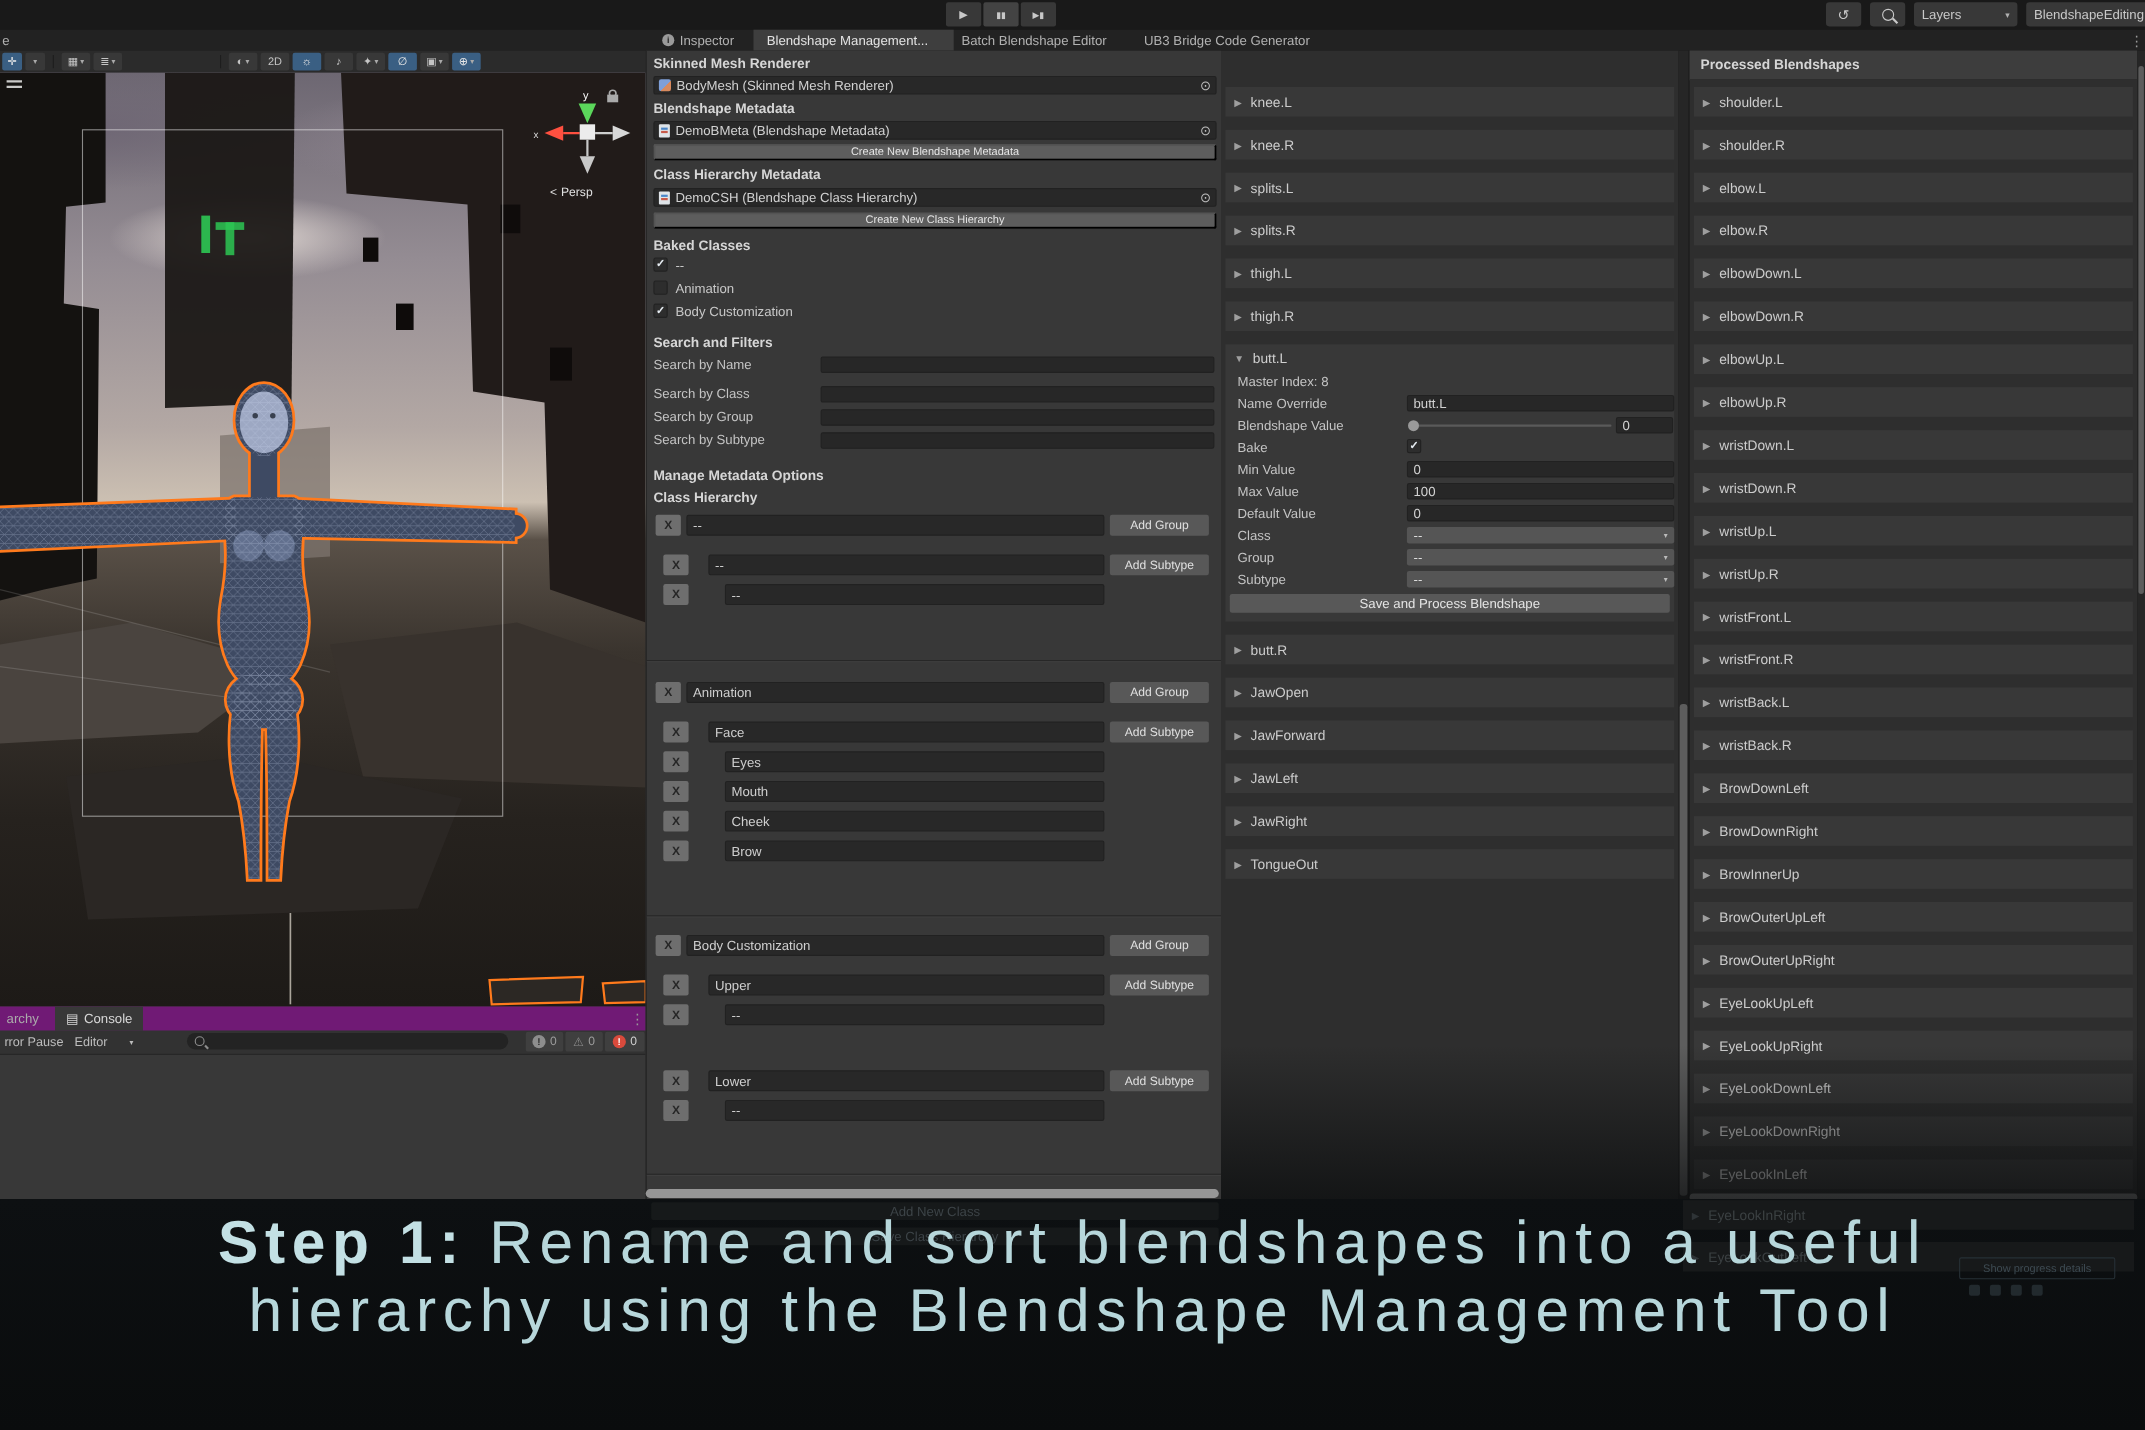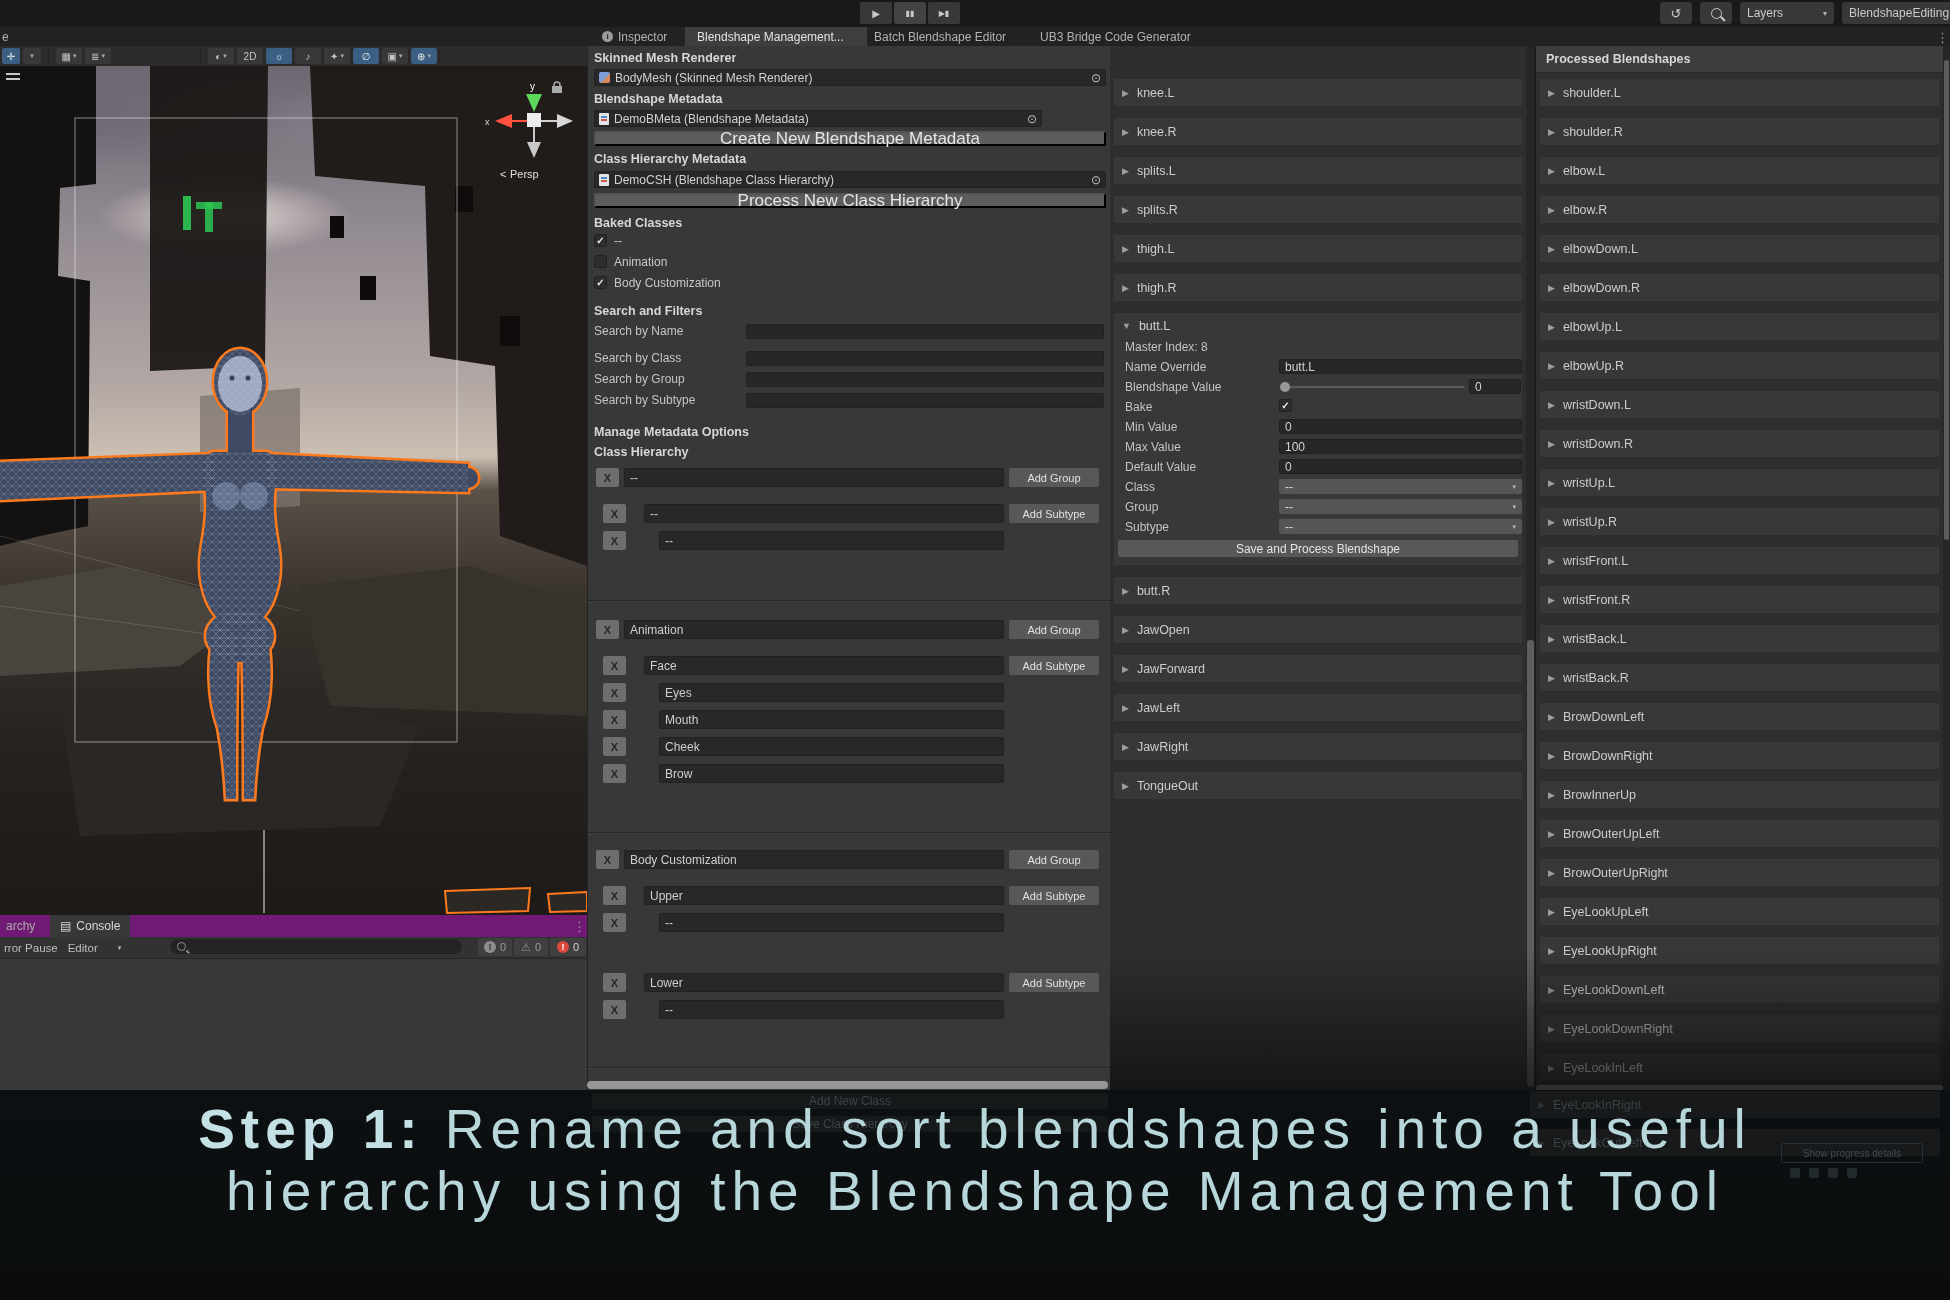--- a/index.html
+++ b/index.html
@@ -65,21 +65,21 @@
   
   .inspector{left:587px;top:46px;width:523px;height:1254px;background:#383838;border-left:1px solid #232323;box-sizing:border-box;}
   .hdr{position:absolute;font-weight:bold;font-size:12.5px;color:#d6d6d6;}
   .objfield{position:absolute;height:17px;background:#282828;border:1px solid #212121;border-radius:2px;
             display:flex;align-items:center;gap:5px;padding:0 4px;box-sizing:border-box;color:#d2d2d2;}
   .objfield .grow{flex:1;}
   .target-ic{color:#bdbdbd;font-size:12px;}
   .mesh-ic{width:11px;height:11px;border-radius:2px;background:linear-gradient(135deg,#7e9fd8 55%,#d88a5e 55%);}
   .so-ic{width:10px;height:12px;background:#dfe4e8;border-radius:1px;position:relative;}
   .so-ic::after{content:"";position:absolute;left:2px;top:3px;width:6px;height:2px;background:#4a86c8;box-shadow:0 3px 0 #c85a4a;}
-  .ubtn{position:absolute;background:#5d5d5d;border-radius:2px;color:#e6e6e6;display:flex;align-items:center;justify-content:center;font-size:17px;}
+  .ubtn{position:absolute;background:#5d5d5d;border-radius:2px;color:#e6e6e6;display:flex;align-items:center;justify-content:center;font-size:10px;}
   .bk-list .bk-row{display:flex;align-items:center;gap:7px;height:13px;margin-bottom:8px;color:#c8c8c8;}
   .cb{width:13px;height:13px;background:#2d2d2d;border:1px solid #222;border-radius:2px;display:flex;align-items:center;justify-content:center;box-sizing:border-box;}
   .cb .ck{display:none;color:#e6ecf2;font-size:10px;font-weight:bold;line-height:1;}
   [data-checked="true"] .ck{display:block;}
   .sf-list{position:absolute;}
   .sf-row{position:absolute;left:0;height:16px;width:510px;color:#c4c4c4;}
   .sf-list > div:nth-of-type(1){top:0;} .sf-list > div:nth-of-type(2){top:27px;}
   .sf-list > div:nth-of-type(3){top:48px;} .sf-list > div:nth-of-type(4){top:69px;}
   .sf-input{position:absolute;left:152px;top:0;width:358px;height:15px;background:#272727;border:1px solid #212121;border-radius:2px;box-sizing:border-box;}
   .ch-group{position:absolute;left:8px;width:503px;}
@@ -378,33 +378,33 @@
   </div>
 
   <div class="abs inspector">
     <div class="hdr" style="left:6px;top:5px">Skinned Mesh Renderer</div>
     <div class="objfield" style="left:6px;top:23px;width:512px">
       <span class="mesh-ic"></span>
       <span class="grow">BodyMesh (Skinned Mesh Renderer)</span>
       <span class="target-ic">⊙</span>
     </div>
     <div class="hdr" style="left:6px;top:46px">Blendshape Metadata</div>
-    <div class="objfield" style="left:6px;top:64px;width:448px">
+    <div class="objfield" style="left:6px;top:64px;width:512px">
       <span class="so-ic"></span>
       <span class="grow">DemoBMeta (Blendshape Metadata)</span>
       <span class="target-ic">⊙</span>
     </div>
     <button class="ubtn" style="left:6px;top:85px;width:512px;height:15px">Create New Blendshape Metadata</button>
     <div class="hdr" style="left:6px;top:106px">Class Hierarchy Metadata</div>
     <div class="objfield" style="left:6px;top:125px;width:512px">
       <span class="so-ic"></span>
       <span class="grow">DemoCSH (Blendshape Class Hierarchy)</span>
       <span class="target-ic">⊙</span>
     </div>
-    <button class="ubtn" style="left:6px;top:147px;width:512px;height:15px">Process New Class Hierarchy</button>
+    <button class="ubtn" style="left:6px;top:147px;width:512px;height:15px">Create New Class Hierarchy</button>
 
     <div class="hdr" style="left:6px;top:170px">Baked Classes</div>
     <div class="abs bk-list" style="left:6px;top:188px">
 
     <div class="bk-row" data-checked="true">
           <span class="cb">
             <span class="ck">✓</span>
           </span>
           <span>--</span>
         </div>

